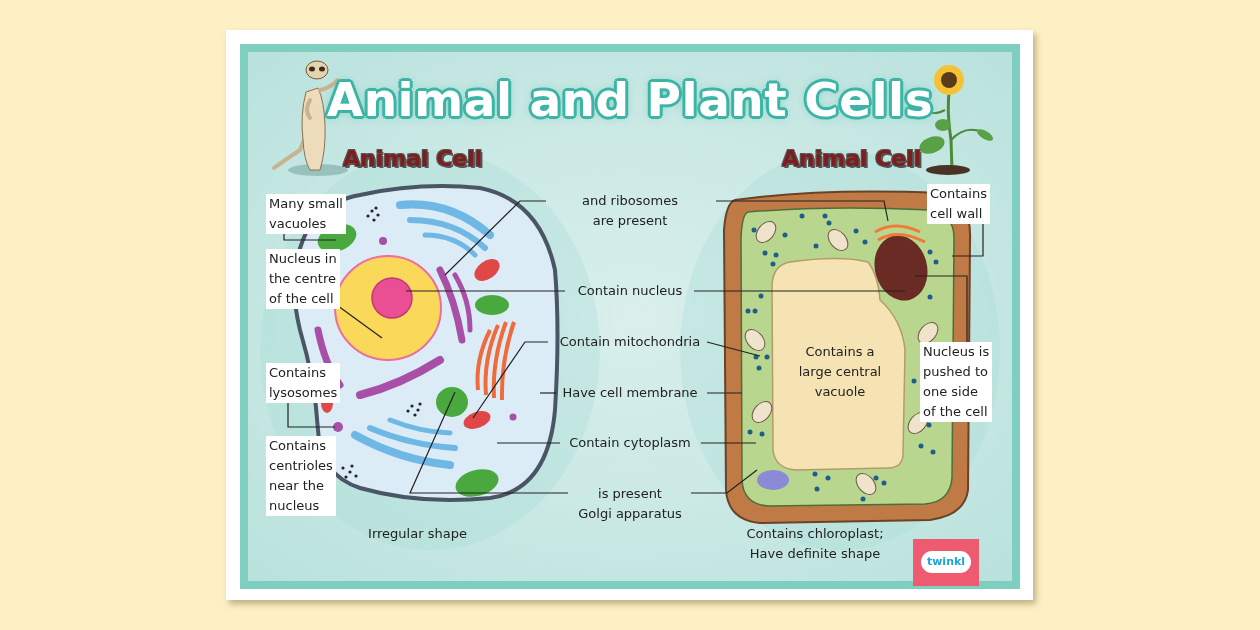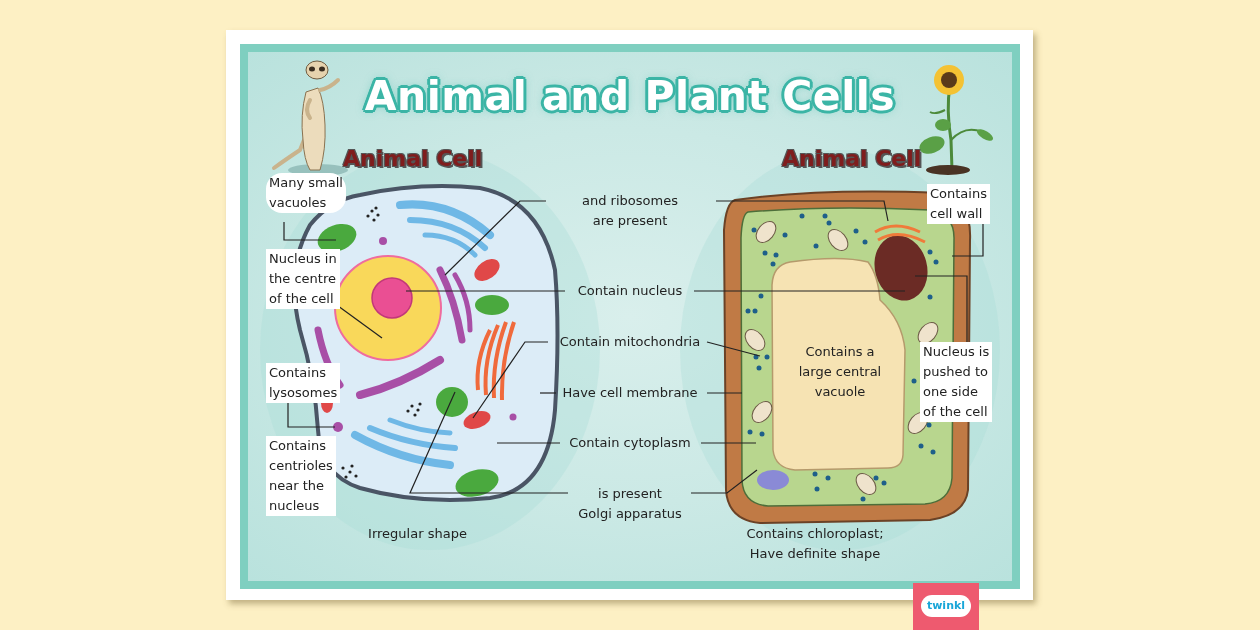--- a/index.html
+++ b/index.html
@@ -1,29 +1,29 @@
 <!DOCTYPE html>
 <html><head>
 <meta charset="utf-8">
 <style>
   html,body{margin:0;padding:0;}
   body{width:1260px;height:630px;background:#fdf0c4;position:relative;overflow:hidden;font-family:"DejaVu Sans",sans-serif;}
   .card{position:absolute;left:226px;top:30px;width:807px;height:570px;background:#ffffff;box-shadow:3px 4px 6px rgba(120,100,50,0.45);}
   .frame{position:absolute;left:240px;top:44px;width:780px;height:545px;background:#7fcfc0;}
   .panel{position:absolute;left:248px;top:52px;width:764px;height:529px;overflow:hidden;
     background:radial-gradient(ellipse at 50% 50%, #d9efec 0%, #cbe9e5 50%, #b9e2dd 100%);}
-  .title{position:absolute;left:0;top:72px;width:1260px;text-align:center;font-family:"DejaVu Sans",sans-serif;font-weight:bold;font-size:41px;color:#ffffff;letter-spacing:0.5px;
+  .title{position:absolute;left:0;top:72px;width:1260px;text-align:center;font-family:"DejaVu Sans",sans-serif;font-weight:bold;font-size:47px;color:#ffffff;letter-spacing:0.5px;
     text-shadow:0 0 2px #3cb5a6,2px 2px 0 #3cb5a6,-2px -2px 0 #3cb5a6,2px -2px 0 #3cb5a6,-2px 2px 0 #3cb5a6,0 3px 0 #3cb5a6,3px 0 0 #3cb5a6,-3px 0 0 #3cb5a6,0 -3px 0 #3cb5a6,0 0 10px rgba(60,181,166,0.6);}
   .subtitle{position:absolute;font-family:"DejaVu Sans",sans-serif;font-weight:bold;font-size:22px;color:#7f1d1d;
     text-shadow:2px 2px 0 #555,-1px -1px 0 #555,1px -1px 0 #555,-1px 1px 0 #555;}
   .lbl{position:absolute;font-family:"DejaVu Sans",sans-serif;font-size:13px;line-height:20px;color:#222;}
   .boxlbl{position:absolute;background:#ffffff;font-family:"DejaVu Sans",sans-serif;font-size:13px;line-height:20px;color:#222;padding:0 3px;}
   .center{text-align:center;}
   svg{position:absolute;left:0;top:0;}
-  .twinkl{position:absolute;left:913px;top:539px;width:66px;height:47px;background:#ee5a6f;margin-top:44px;}
+  .twinkl{position:absolute;left:913px;top:539px;width:66px;height:47px;background:#ee5a6f;}
   .twinkl .cloud{position:absolute;left:8px;top:12px;width:50px;height:22px;background:#fff;border-radius:12px;}
   .twinkl .cloud-text{position:absolute;left:0;top:0;width:50px;text-align:center;font-family:"DejaVu Sans",sans-serif;font-weight:bold;font-size:11px;line-height:22px;color:#1aa6d8;}
 </style>
 </head>
 <body>
 
 <div class="card"></div>
 <div class="frame"></div>
 <div class="panel"></div>
 
@@ -193,21 +193,21 @@
     <polyline points="983,222 983,256 952,256"></polyline>
     <polyline points="967,345 967,276 915,276"></polyline>
   </g>
 </svg>
 
 <div class="title">Animal and Plant Cells</div>
 
 <div class="subtitle" style="left:343px;top:146px;">Animal Cell</div>
 <div class="subtitle" style="left:782px;top:146px;">Animal Cell</div>
 
-<div class="boxlbl" style="left:266px;top:173px;border-radius:16px;">
+<div class="boxlbl" style="left:266px;top:194px;">
   <div>Many small</div>
   <div>vacuoles</div>
 </div>
 <div class="boxlbl" style="left:266px;top:249px;">
   <div>Nucleus in</div>
   <div>the centre</div>
   <div>of the cell</div>
 </div>
 <div class="boxlbl" style="left:266px;top:363px;">
   <div>Contains</div>

